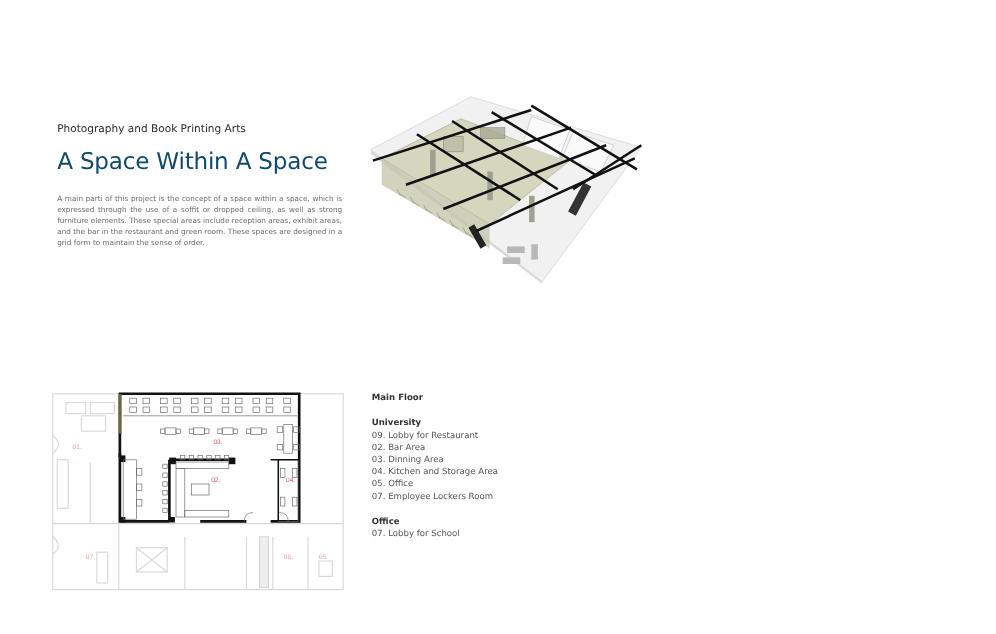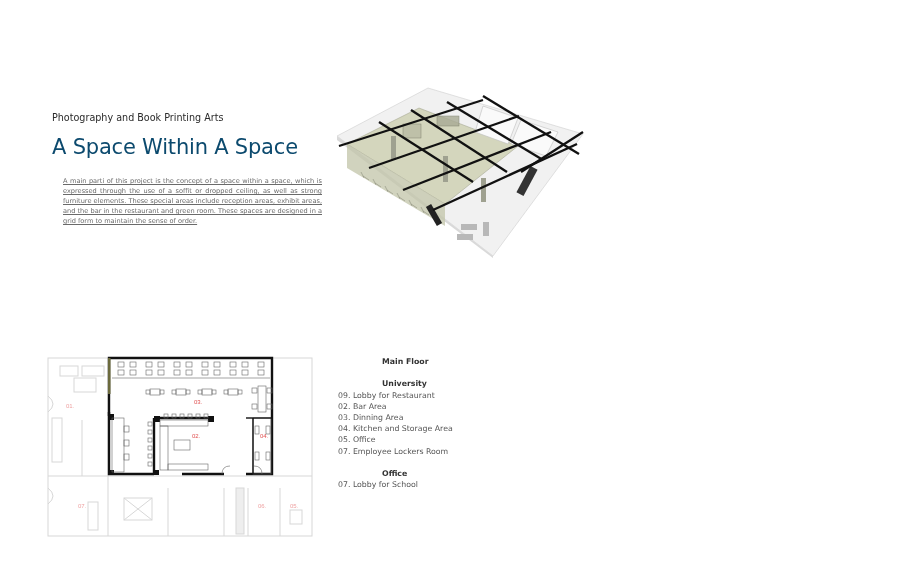--- a/index.html
+++ b/index.html
@@ -3,27 +3,27 @@
 <meta charset="utf-8">
 <style>
   * { box-sizing: border-box; margin: 0; padding: 0; }
   html, body { width: 905px; height: 576px; background: #ffffff; overflow: hidden; }
   body { position: relative; font-family: "DejaVu Sans", "Liberation Sans", sans-serif; color: #222; }
 
   .title { position: absolute; left: 52px; top: 87px; font-size: 21px; color: #0c4a6e; letter-spacing: -0.2px; white-space: nowrap; margin-top: 48px; }
   .subtitle { position: absolute; left: 52px; top: 111px; font-size: 9.6px; line-height: 13.5px; color: #2a2a2a; white-space: nowrap; }
   .subtitle span { display: block; }
 
-  .desc { position: absolute; left: 63px; top: 176px; width: 259px; font-size: 6.6px; line-height: 10.1px; color: #6a6a6a; text-align: justify; text-decoration: underline; }
+  .desc { position: absolute; left: 52px; top: 176px; width: 259px; font-size: 6.6px; line-height: 10.1px; color: #6a6a6a; text-align: justify; }
 
   .render { position: absolute; left: 333px; top: 86px; width: 255px; height: 172px; }
   .plan { position: absolute; left: 46px; top: 356px; width: 268px; height: 182px; }
 
   .legend { position: absolute; left: 338px; top: 356px; font-size: 7.8px; line-height: 11.2px; color: #555; }
-  .legend .hdr { font-weight: bold; color: #333; margin-left: 44px; }
+  .legend .hdr { font-weight: bold; color: #333; }
   .legend .gap { height: 11.2px; }
   .legend .item { white-space: nowrap; }
 </style>
 </head>
 <body>
 
 <div class="title">A Space Within A Space</div>
 <div class="subtitle">
   <span>Photography and Book Printing Arts</span>
 </div>

